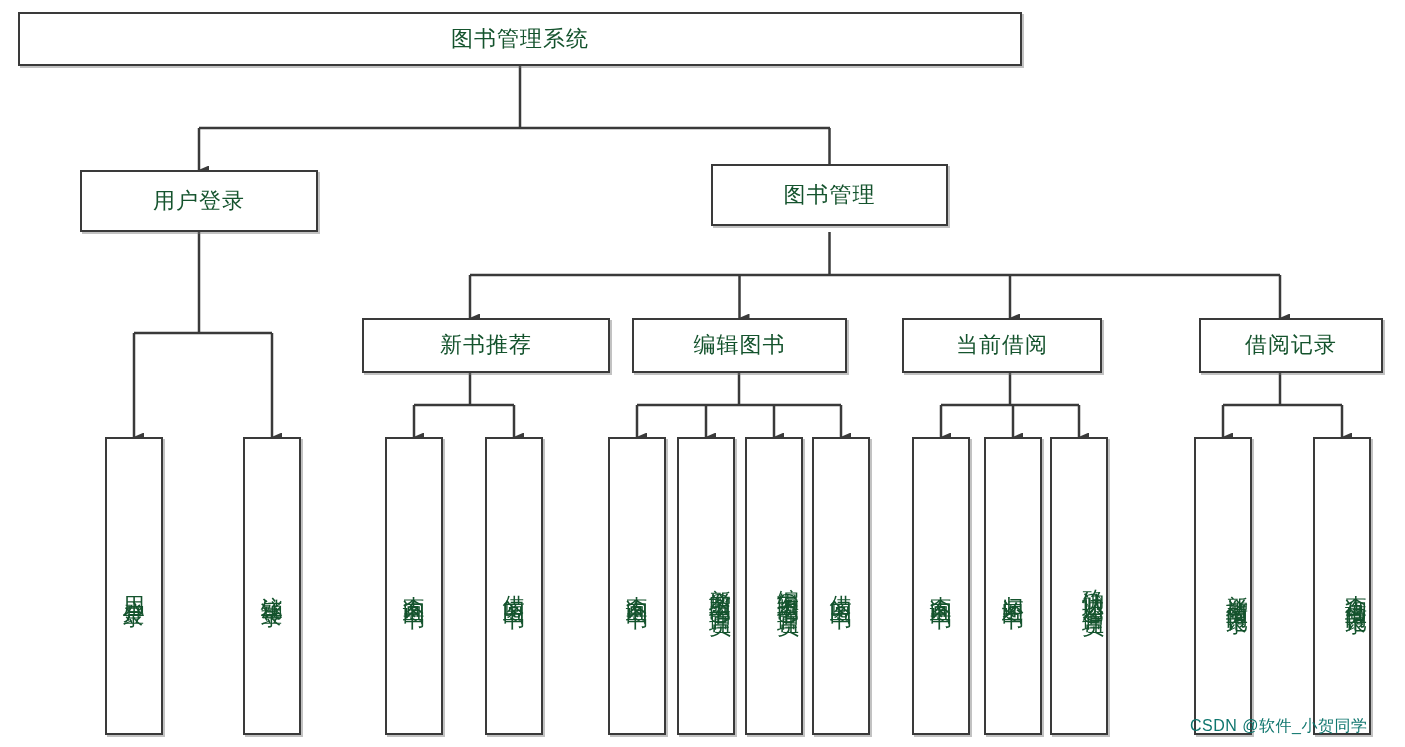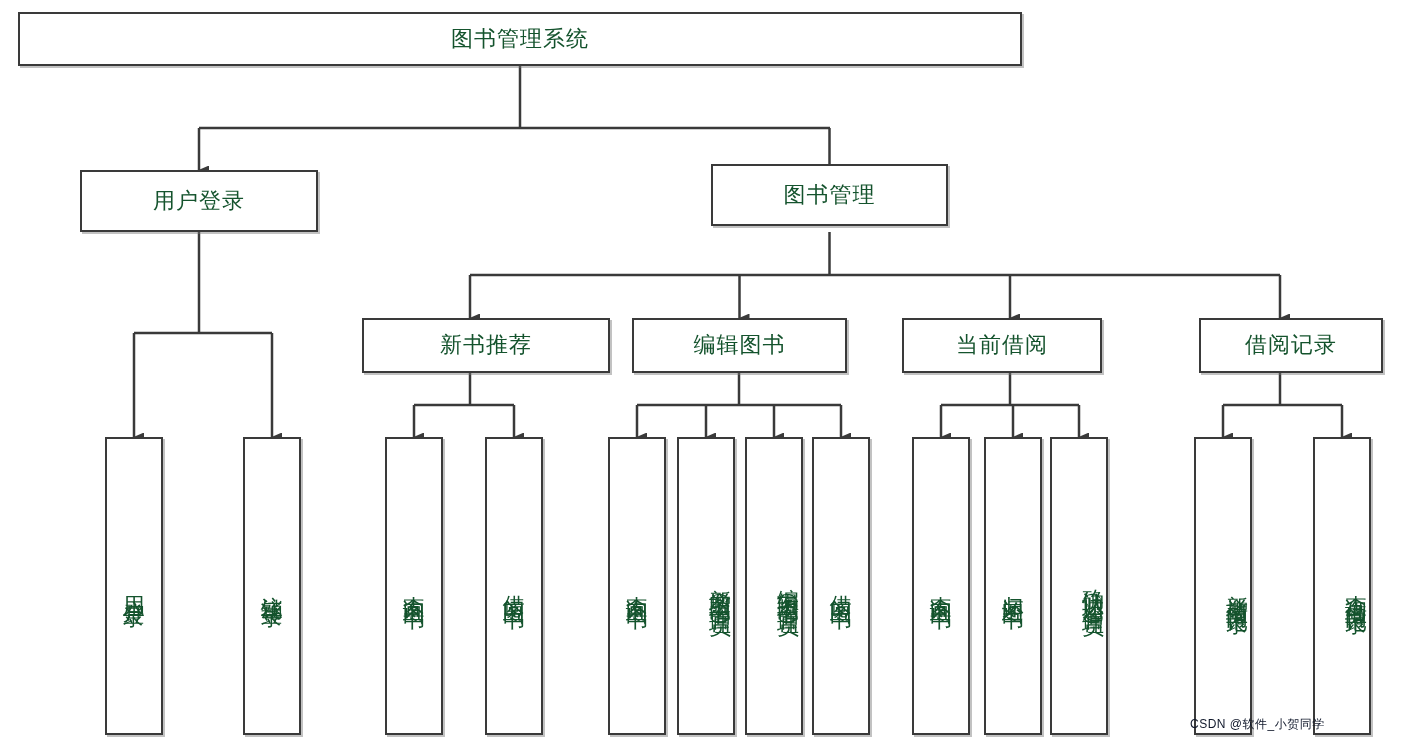--- a/index.html
+++ b/index.html
@@ -52,22 +52,22 @@
     text-align: center;
     align-items: flex-start;
     padding-top: 6px;
   }
   .node-v.center-v {
     align-items: center;
     padding-top: 0;
   }
   .watermark {
     position: absolute;
-    font-size: 12px;
-    color: #0f172a;
+    font-size: 16px;
+    color: #0f766e;
     white-space: nowrap;
     letter-spacing: 0.5px;
   }
 </style>
 </head>
 <body>
 
 <div id="canvas">
 
   <svg class="edges" viewBox="0 0 1405 747" xmlns="http://www.w3.org/2000/svg">

